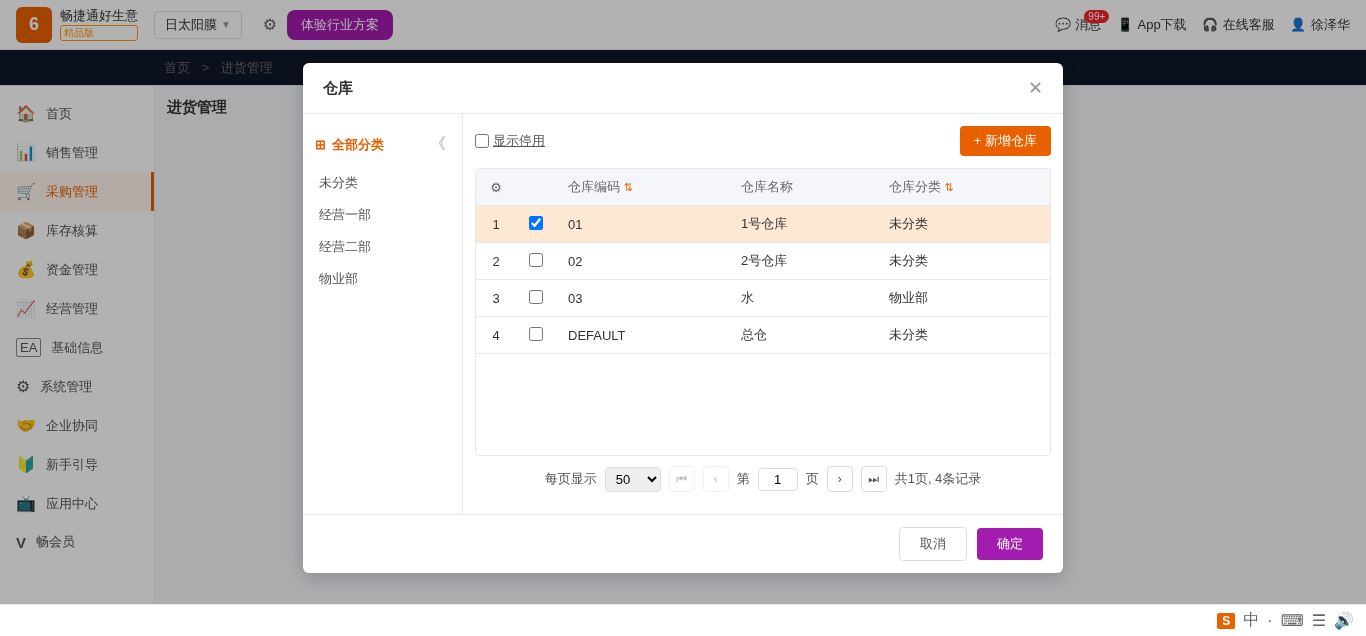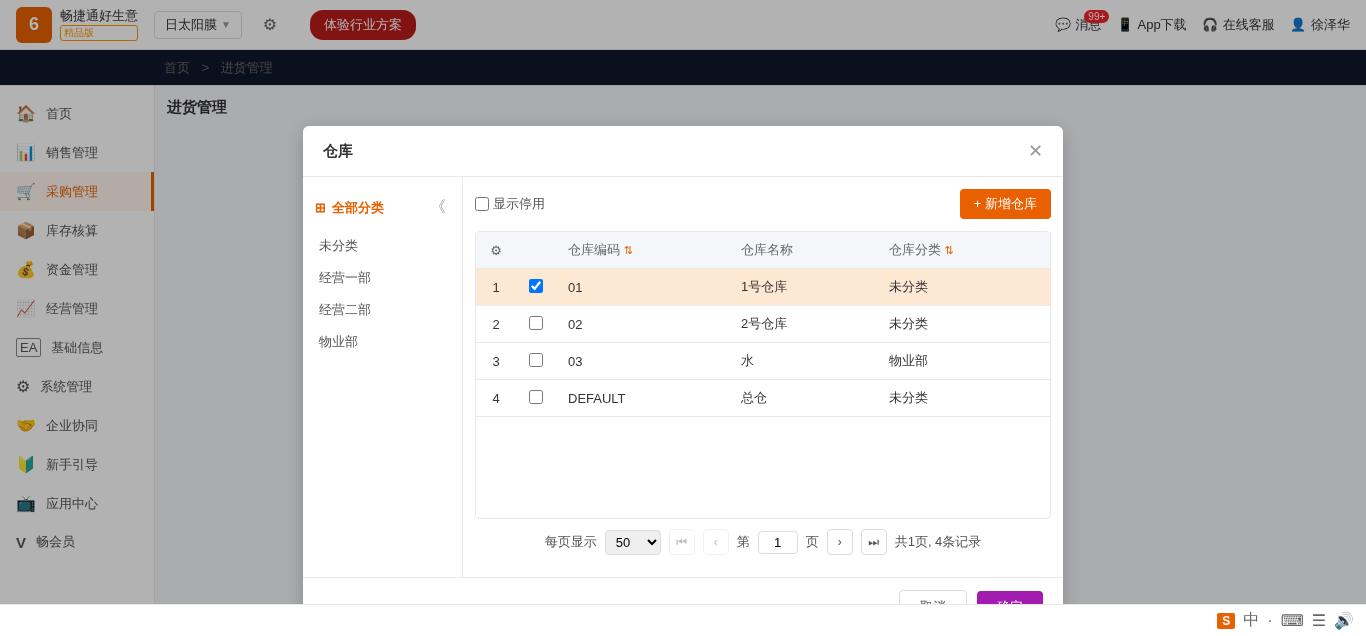--- a/index.html
+++ b/index.html
@@ -41,22 +41,22 @@
       border: 1px solid #ddd; border-radius: 4px;
       padding: 4px 10px; cursor: pointer; color: #333;
       margin-right: 12px;
     }
     .store-selector .chevron { color: #999; font-size: 10px; }
     .gear-btn {
       width: 32px; height: 32px; border: none; background: none; cursor: pointer;
       font-size: 16px; color: #666; display: flex; align-items: center; justify-content: center;
     }
     .trial-btn {
-      background: #b91c1c; color: #fff; border: none; border-radius: 13px;
-      padding: 6px 14px; cursor: pointer; font-size: 13px; margin-left: 24px;
+      background: #a21caf; color: #fff; border: none; border-radius: 8px;
+      padding: 6px 14px; cursor: pointer; font-size: 13px; margin-left: 1px;
     }
     .header-right {
       margin-left: auto; display: flex; align-items: center; gap: 16px;
     }
     .header-icon-btn {
       display: flex; align-items: center; gap: 4px; cursor: pointer; color: #333; font-size: 13px;
       position: relative;
     }
     .badge {
       background: #f5222d; color: #fff; border-radius: 10px;
@@ -88,21 +88,21 @@
     .sidebar-icon { font-size: 16px; }
 
     
     .content-area { flex: 1; background: #f5f6fa; padding: 12px; overflow: auto; }
     .page-title { font-size: 15px; font-weight: bold; color: #333; margin-bottom: 10px; }
 
     
     .overlay {
       position: fixed; top: 0; left: 0; right: 0; bottom: 0;
       background: rgba(0,0,0,0.3); z-index: 100;
-      display: flex; align-items: flex-end; justify-content: center;
+      display: flex; align-items: center; justify-content: center;
     }
 
     
     .dialog {
       background: #fff; border-radius: 6px; width: 760px;
       box-shadow: 0 4px 20px rgba(0,0,0,0.2); overflow: hidden;
     }
     .dialog-header {
       display: flex; align-items: center; justify-content: space-between;
       padding: 14px 20px; border-bottom: 1px solid #e8e8e8;
@@ -142,21 +142,21 @@
       display: flex; align-items: center; gap: 10px; margin-bottom: 12px;
     }
     .search-box {
       display: flex; align-items: center; border: 1px solid #ddd; border-radius: 4px;
       padding: 5px 10px; flex: 1; max-width: 260px;
     }
     .search-input {
       border: none; outline: none; font-size: 13px; flex: 1; background: transparent;
     }
     .search-icon { color: #999; font-size: 14px; cursor: pointer; }
-    .show-disabled { display: flex; align-items: center; gap: 4px; color: #555; font-size: 13px; cursor: pointer; }
+    .show-disabled { display: flex; align-items: center; gap: 4px; color: #555; font-size: 13px; cursor: pointer; text-decoration: underline; }
     .add-btn {
       background: #e86000; color: #fff; border: none; border-radius: 4px;
       padding: 6px 14px; cursor: pointer; font-size: 13px; margin-left: auto;
     }
 
     
     .table-wrap { flex: 1; border: 1px solid #e8e8e8; border-radius: 4px; overflow: hidden; }
     table { width: 100%; border-collapse: collapse; }
     thead tr { background: #f5f6fa; }
     th {

